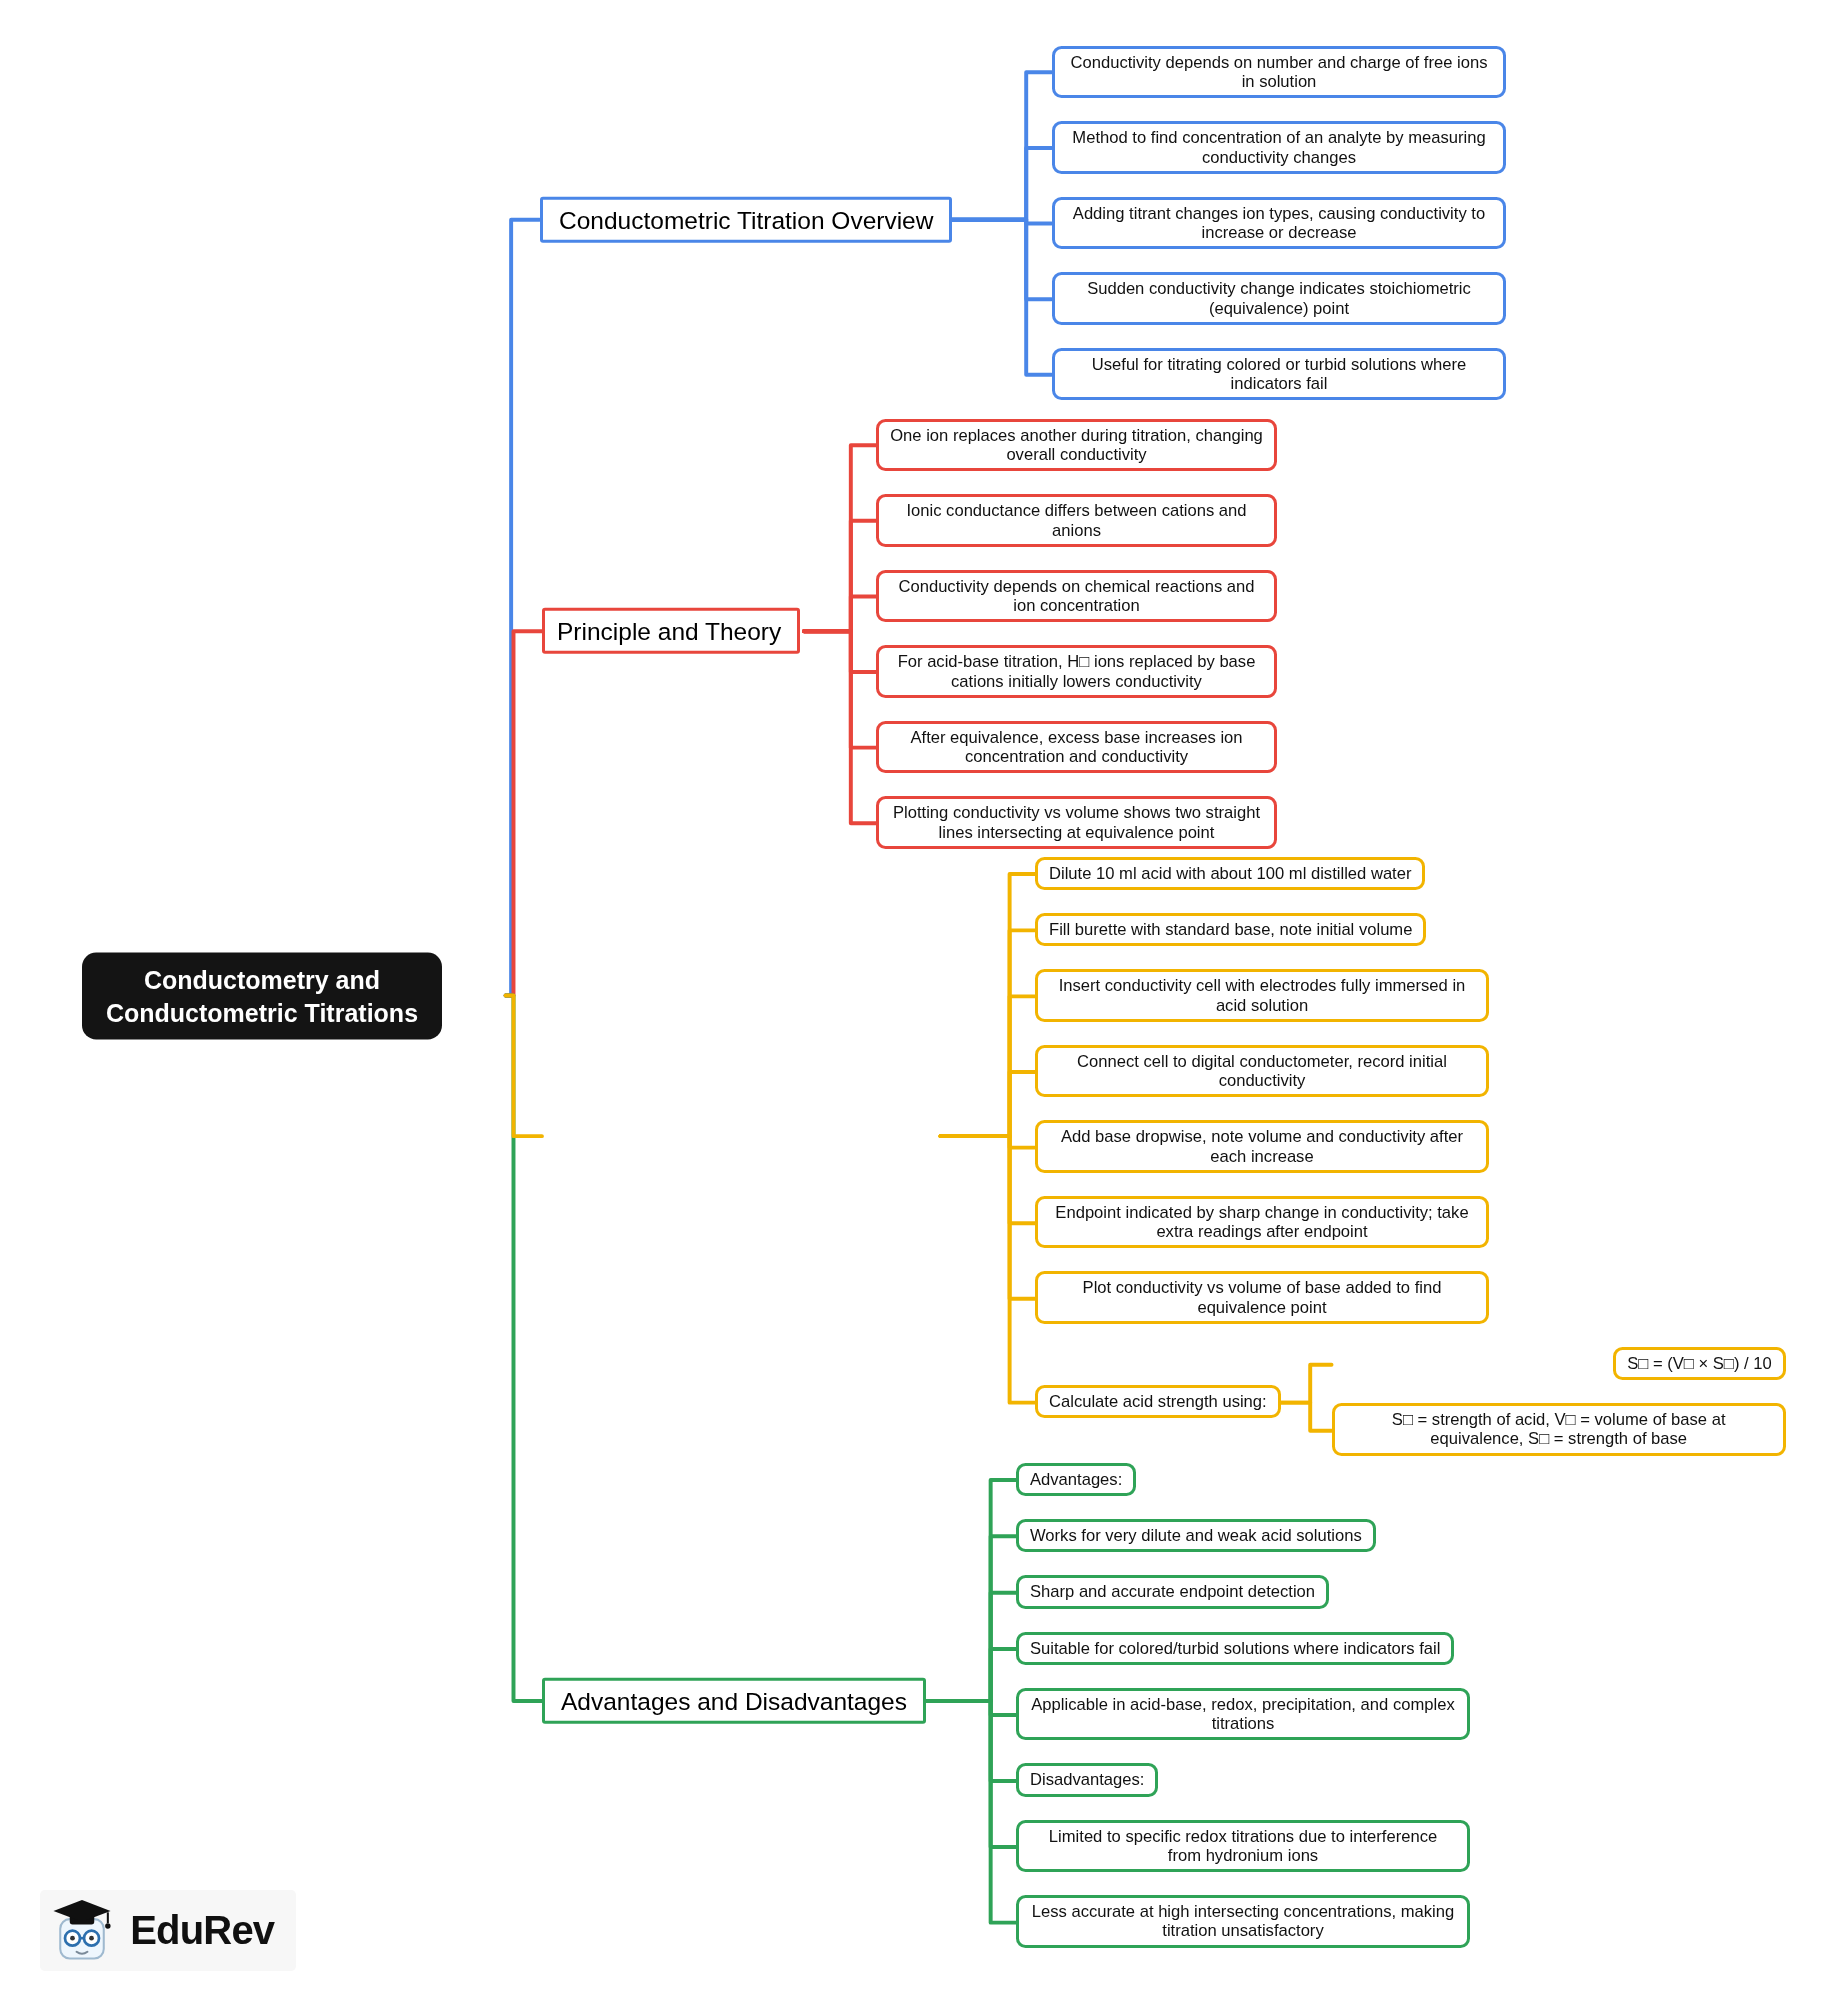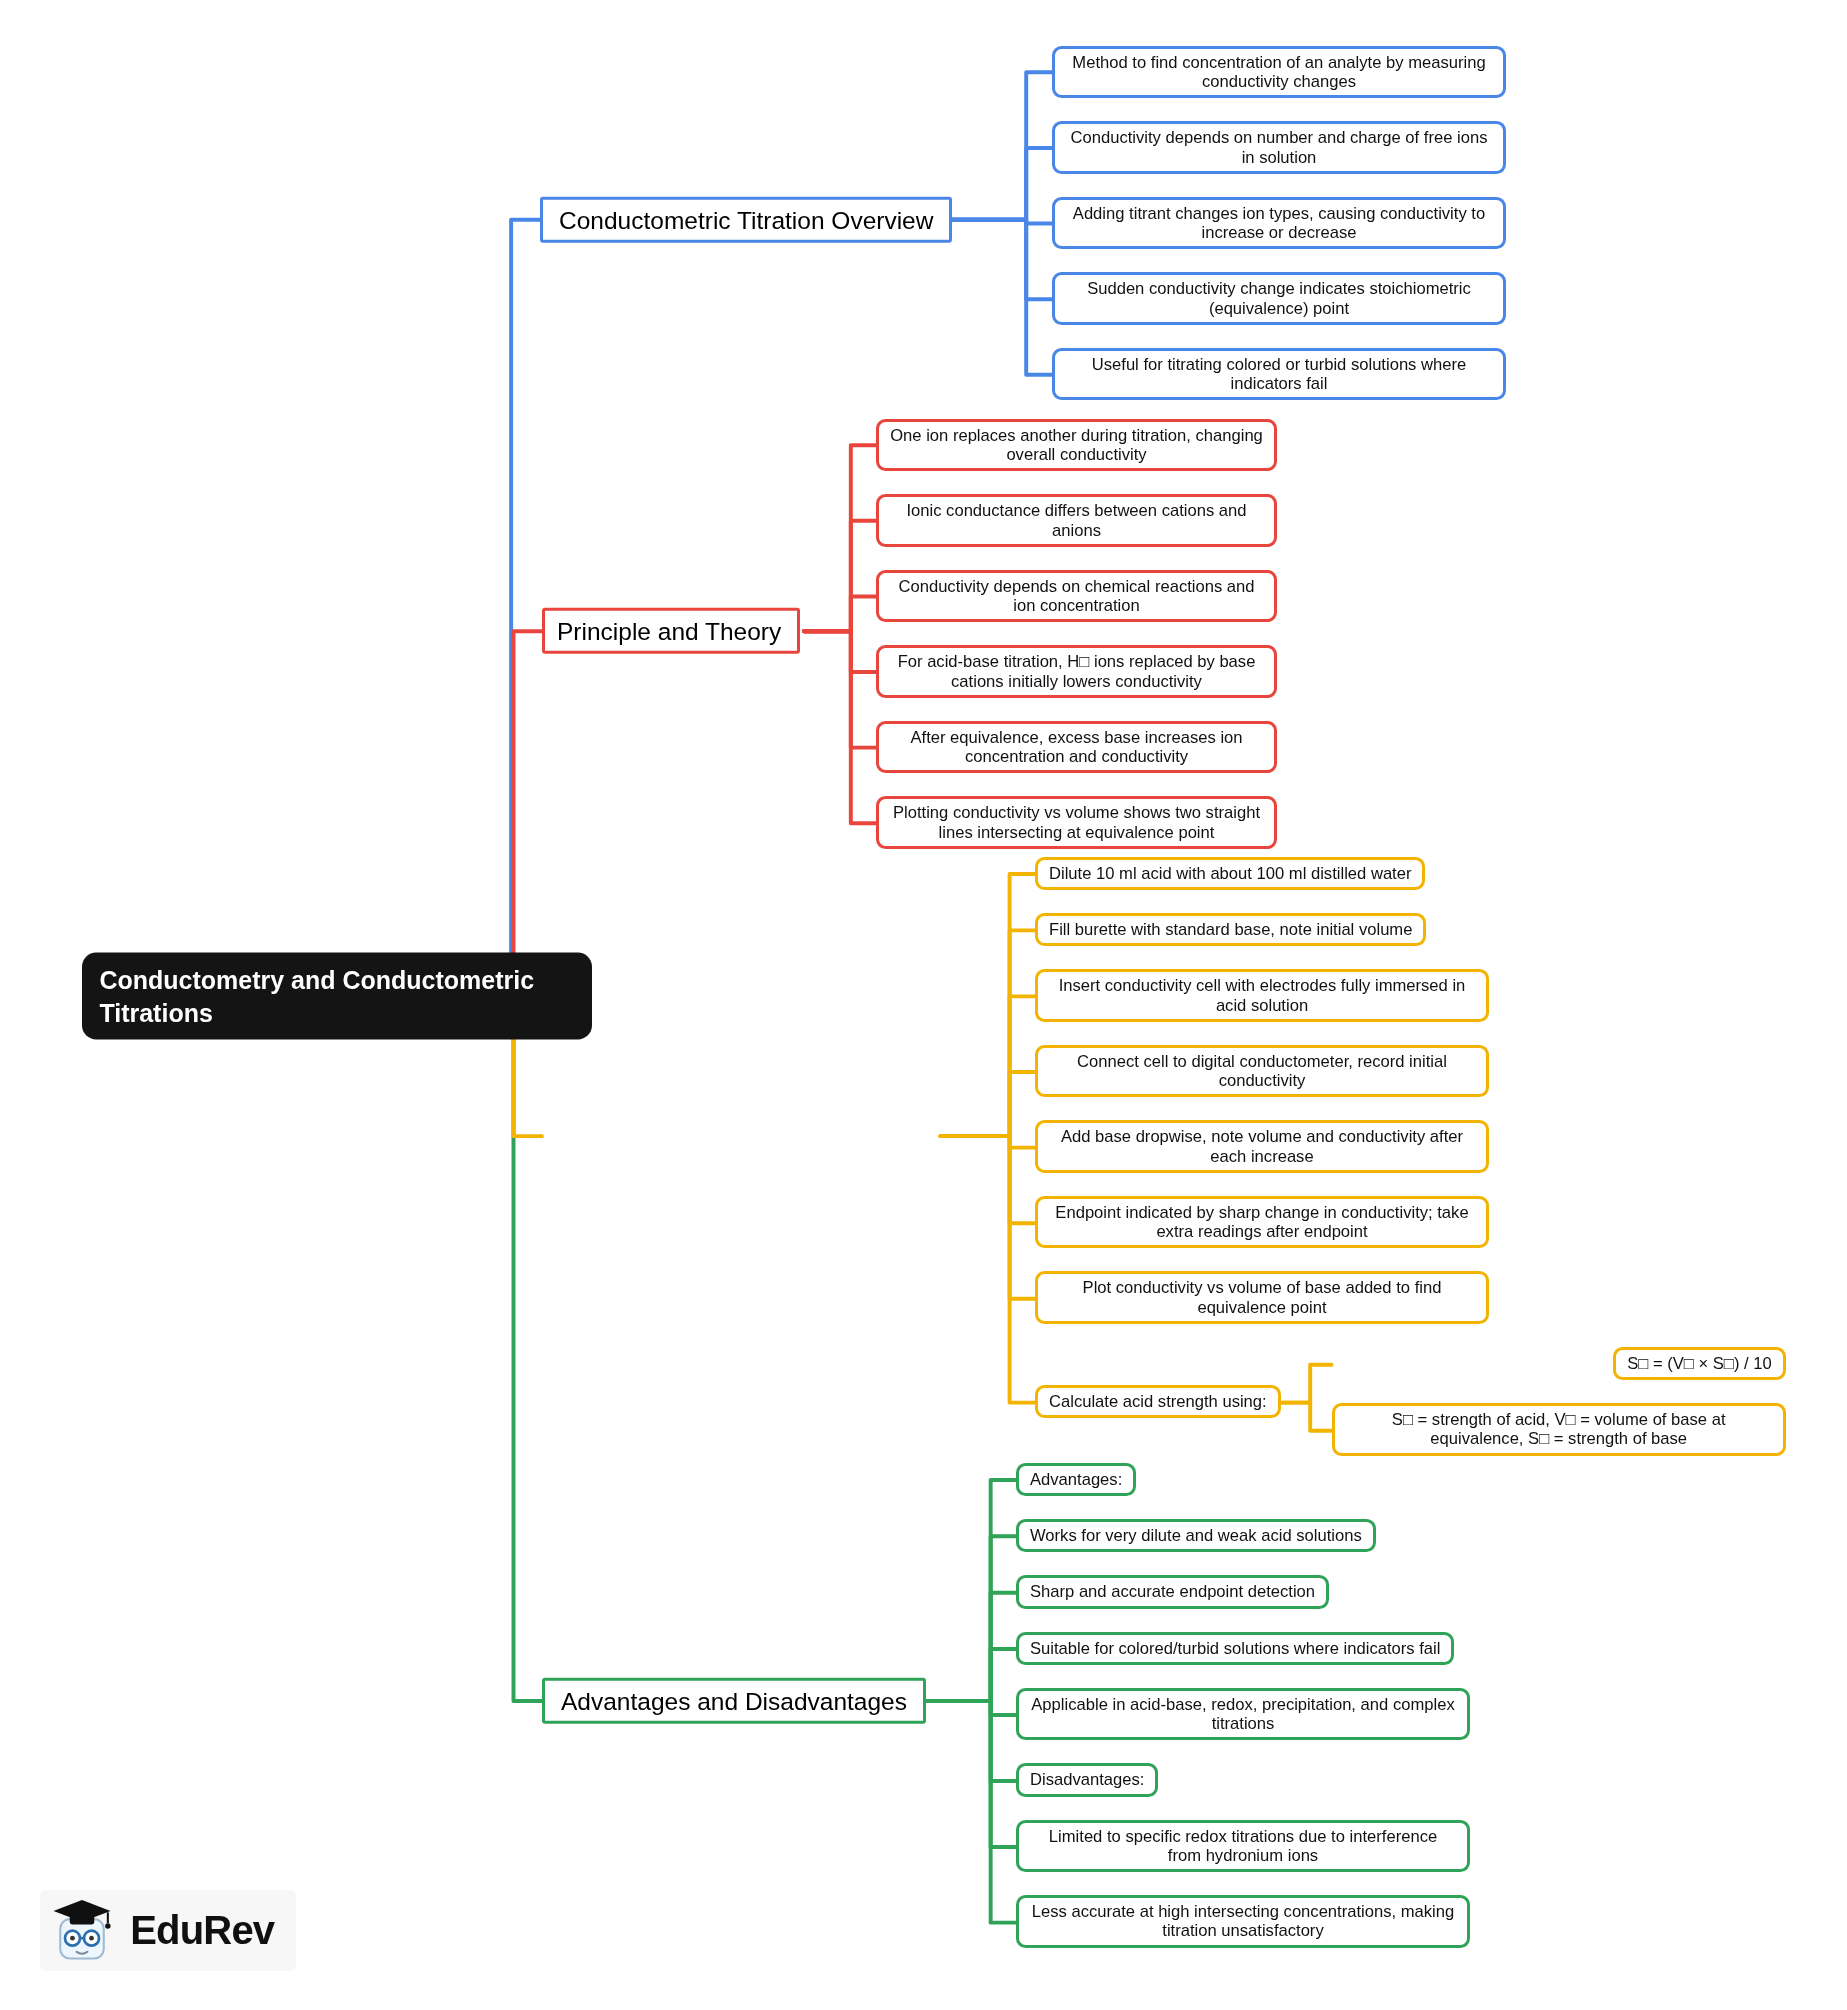--- a/index.html
+++ b/index.html
@@ -49,27 +49,27 @@
     line-height: 1.2;
     padding: 5.5px 16px;
     white-space: nowrap;
     color: #000;
   }
   .root {
     position: absolute;
     left: 82px;
     top: 996px;
     transform: translateY(-50%);
-    width: 510px;
+    width: 360px;
     background: #141414;
     color: #fff;
     font-weight: bold;
     font-size: 25px;
     line-height: 1.3;
-    text-align: left;
+    text-align: center;
     border-radius: 14.2px;
     padding: 11px 17.4px;
   }
   .col {
     position: absolute;
     display: flex;
     flex-direction: column;
     gap: 23px;
     align-items: flex-start;
   }
@@ -138,22 +138,22 @@
       <path d="M 1171.765625 2153 H 1254 V 2433.59375 H 1286" class="wire" stroke="#2fa357"></path>
     </svg>
 
   <div class="root" id="root-node">Conductometry and Conductometric Titrations</div>
 
   <div class="blabel" id="b0" style="left: 540px; top: 220px; --c: #4a86e8;">Conductometric Titration Overview</div>
   <div class="blabel" id="b1" style="left: 542px; top: 631px; padding-left: 12px; --c: #e8463c;">Principle and Theory</div>
   <div class="blabel" id="b3" style="left: 542px; top: 1701px; --c: #2fa357;">Advantages and Disadvantages</div>
 
   <div class="col" id="col0" style="left: 1052px; top: 46px; --c: #4a86e8;">
+    <div class="node wl">Conductivity depends on number and charge of free ions in solution</div>
     <div class="node wl">Method to find concentration of an analyte by measuring conductivity changes</div>
-    <div class="node wl">Conductivity depends on number and charge of free ions in solution</div>
     <div class="node wl">Adding titrant changes ion types, causing conductivity to increase or decrease</div>
     <div class="node wl">Sudden conductivity change indicates stoichiometric (equivalence) point</div>
     <div class="node wl">Useful for titrating colored or turbid solutions where indicators fail</div>
   </div>
 
   <div class="col" id="col1" style="left: 876px; top: 419px; --c: #e8463c;">
     <div class="node wl">One ion replaces another during titration, changing overall conductivity</div>
     <div class="node wl">Ionic conductance differs between cations and anions</div>
     <div class="node wl">Conductivity depends on chemical reactions and ion concentration</div>
     <div class="node wl">For acid-base titration, H□ ions replaced by base cations initially lowers conductivity</div>

